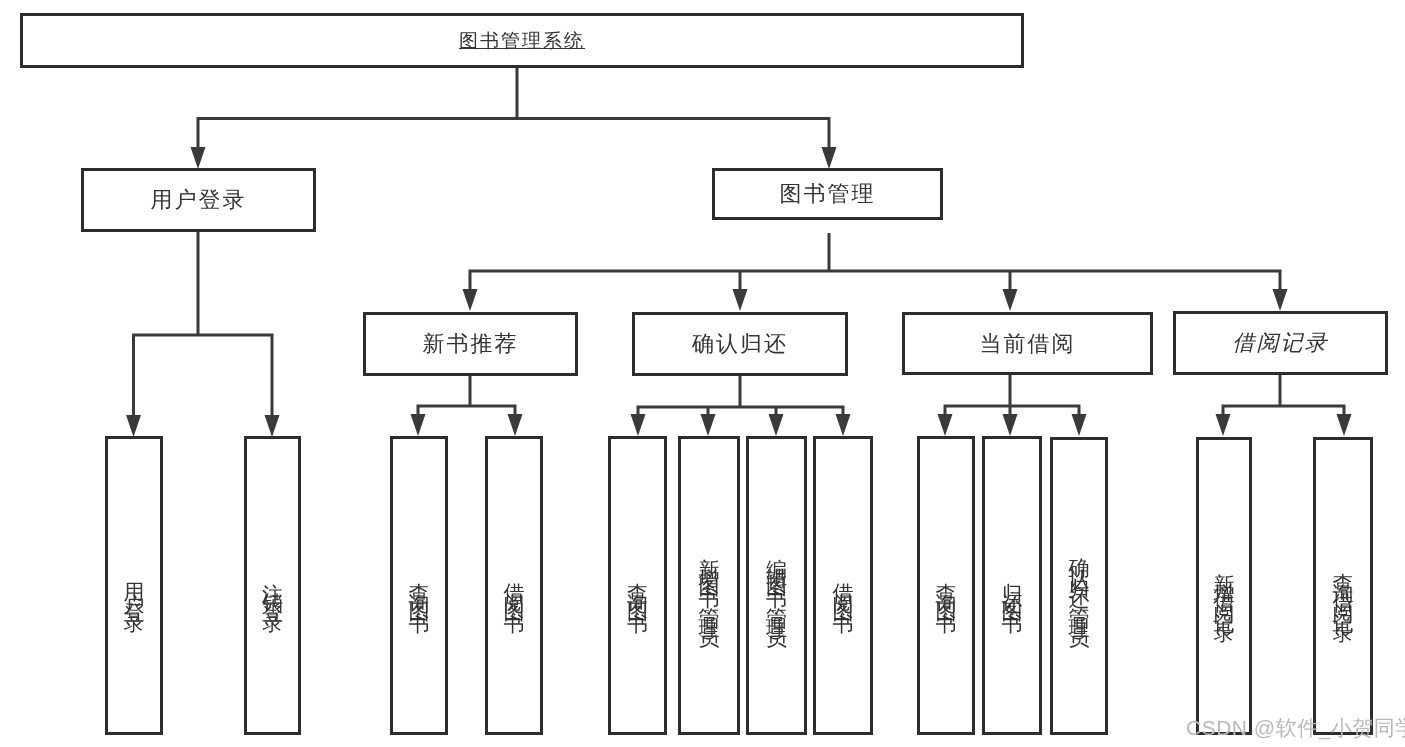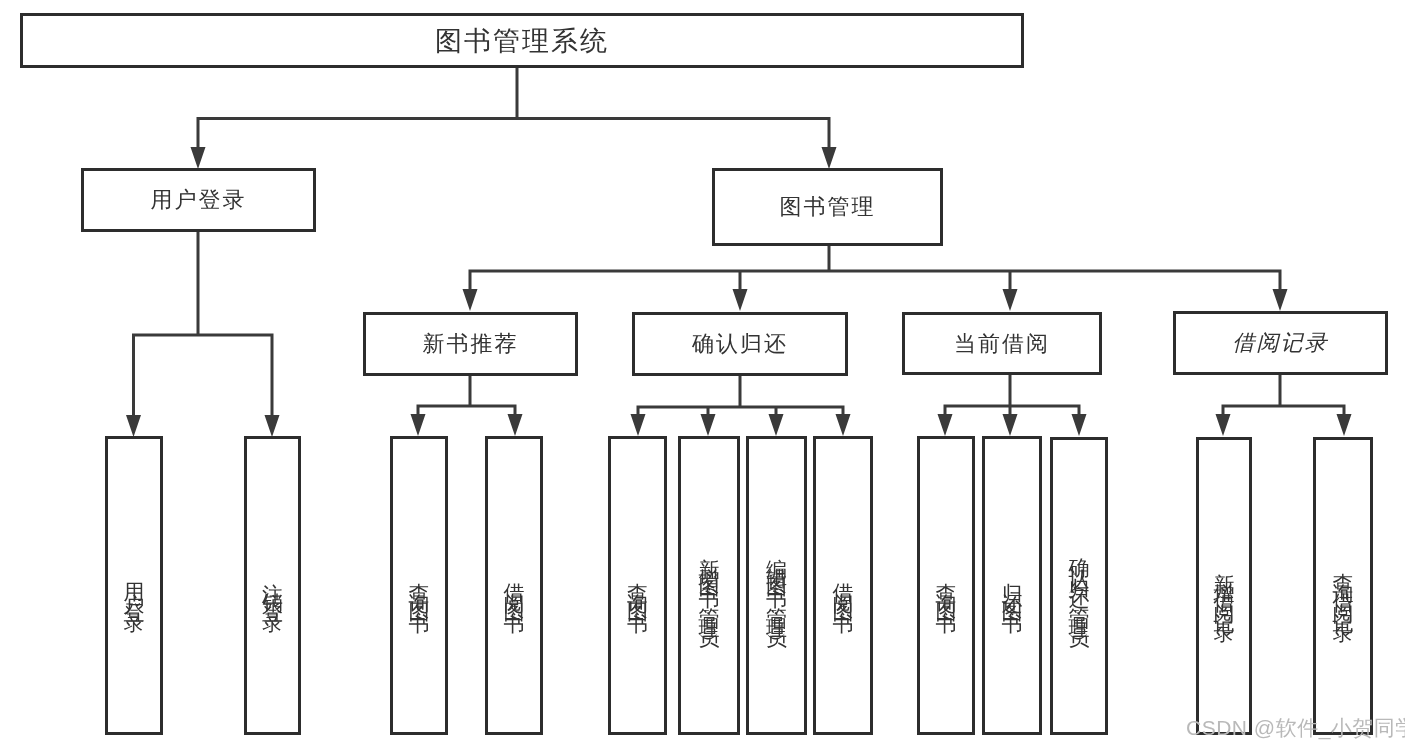--- a/index.html
+++ b/index.html
@@ -4,21 +4,21 @@
 <style>
   html,body{margin:0;padding:0;background:#fff;}
   body{width:1405px;height:747px;font-family:"Liberation Sans","DejaVu Sans",sans-serif;}
   .stage{position:relative;width:1405px;height:747px;background:var(--canvas,#ffffff);overflow:hidden;}
   svg.connectors{position:absolute;left:0;top:0;z-index:1;color:var(--line,#3a3a3a);}
   .node{position:absolute;z-index:2;background:#fff;border:3px solid var(--border,#2d2d2d);
         box-sizing:border-box;display:flex;align-items:center;justify-content:center;
         color:var(--text,#333333);}
   .hnode{font-size:22px;}
   .hnode .label{letter-spacing:2px;white-space:nowrap;}
-  .root-node{font-size:27px;}
+  .root-node{font-size:19px;text-decoration:underline;}
   .leaf{font-size:21px;}
   .leaf .label{writing-mode:vertical-rl;text-orientation:mixed;letter-spacing:10px;line-height:1.15;}
   .watermark{position:absolute;z-index:10;left:1186px;top:714px;font-size:21px;
              color:var(--watermark,#b9b9b9);letter-spacing:0.5px;white-space:nowrap;}
 </style>
 </head>
 <body>
 
 <div class="stage">
 
@@ -42,31 +42,31 @@
          M1215.5 414 L1230.5 414 L1223 436 Z M1336.5 414 L1351.5 414 L1344 436 Z"></path>
   </svg>
 
   <div class="node hnode root-node" style="left:20px;top:13px;width:1004px;height:55px;">
     <span class="label">图书管理系统</span>
   </div>
 
   <div class="node hnode" style="left:81px;top:168px;width:235px;height:64px;">
     <span class="label">用户登录</span>
   </div>
-  <div class="node hnode" style="left:712px;top:168px;width:231px;height:78px;">
+  <div class="node hnode" style="left:712px;top:168px;width:231px;height:52px;">
     <span class="label">图书管理</span>
   </div>
 
   <div class="node hnode" style="left:363px;top:312px;width:215px;height:64px;">
     <span class="label">新书推荐</span>
   </div>
   <div class="node hnode" style="left:632px;top:312px;width:216px;height:64px;">
     <span class="label">确认归还</span>
   </div>
-  <div class="node hnode" style="left:902px;top:312px;width:200px;height:63px;">
+  <div class="node hnode" style="left:902px;top:312px;width:251px;height:63px;">
     <span class="label">当前借阅</span>
   </div>
   <div class="node hnode" style="left:1173px;top:311px;width:215px;height:64px;font-style:italic;">
     <span class="label">借阅记录</span>
   </div>
 
   <div class="node leaf" style="left:105px;top:436px;width:58px;height:299px;">
     <span class="label">用户登录</span>
   </div>
   <div class="node leaf" style="left:244px;top:436px;width:57px;height:299px;">

